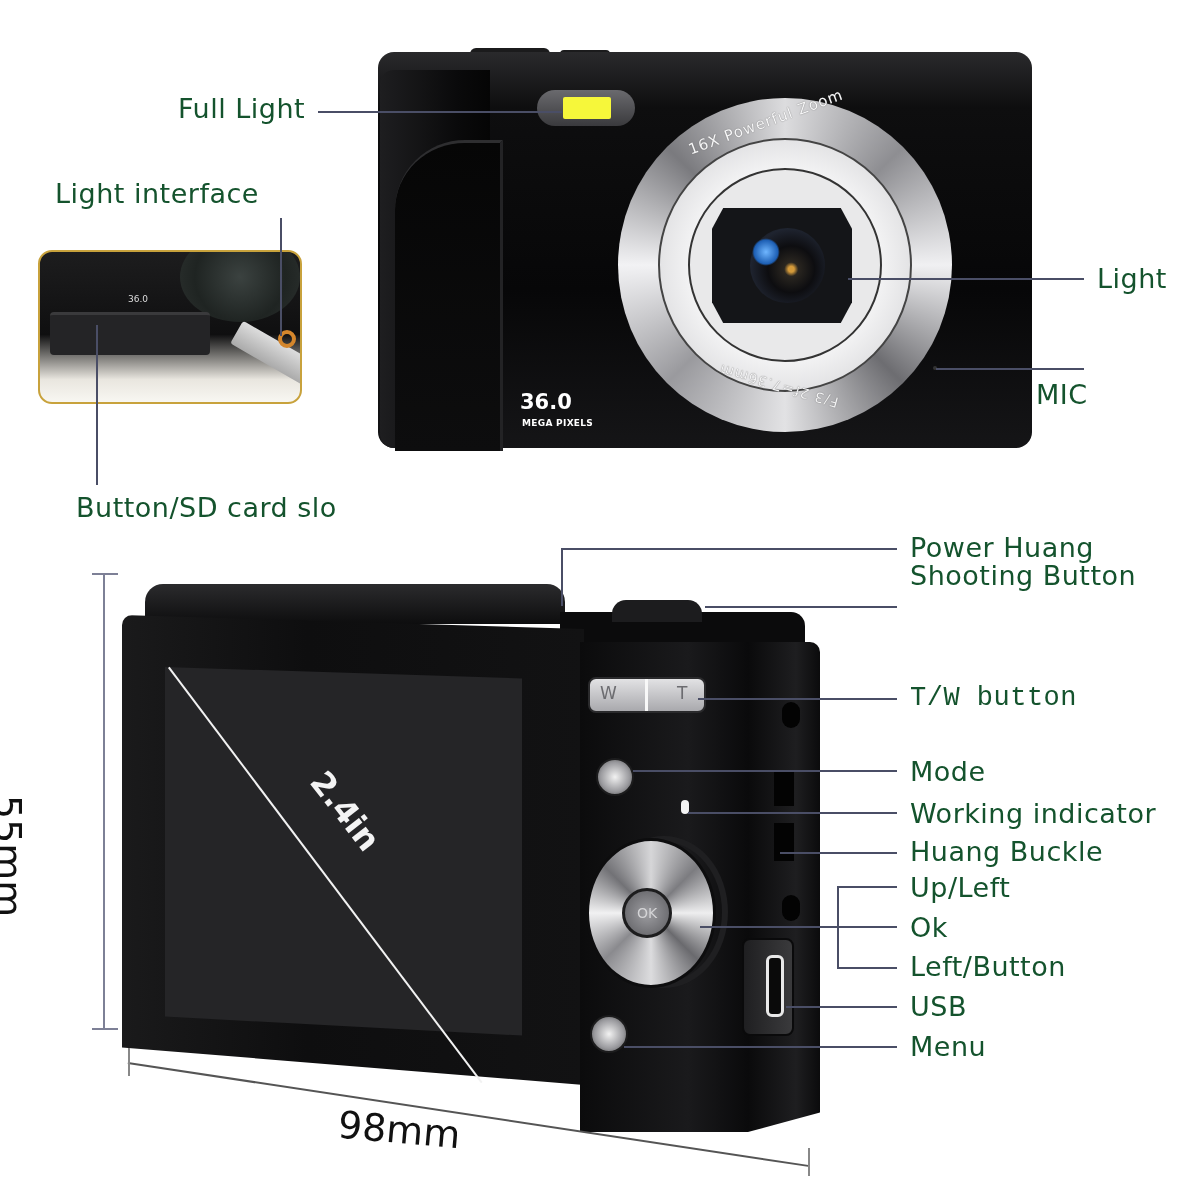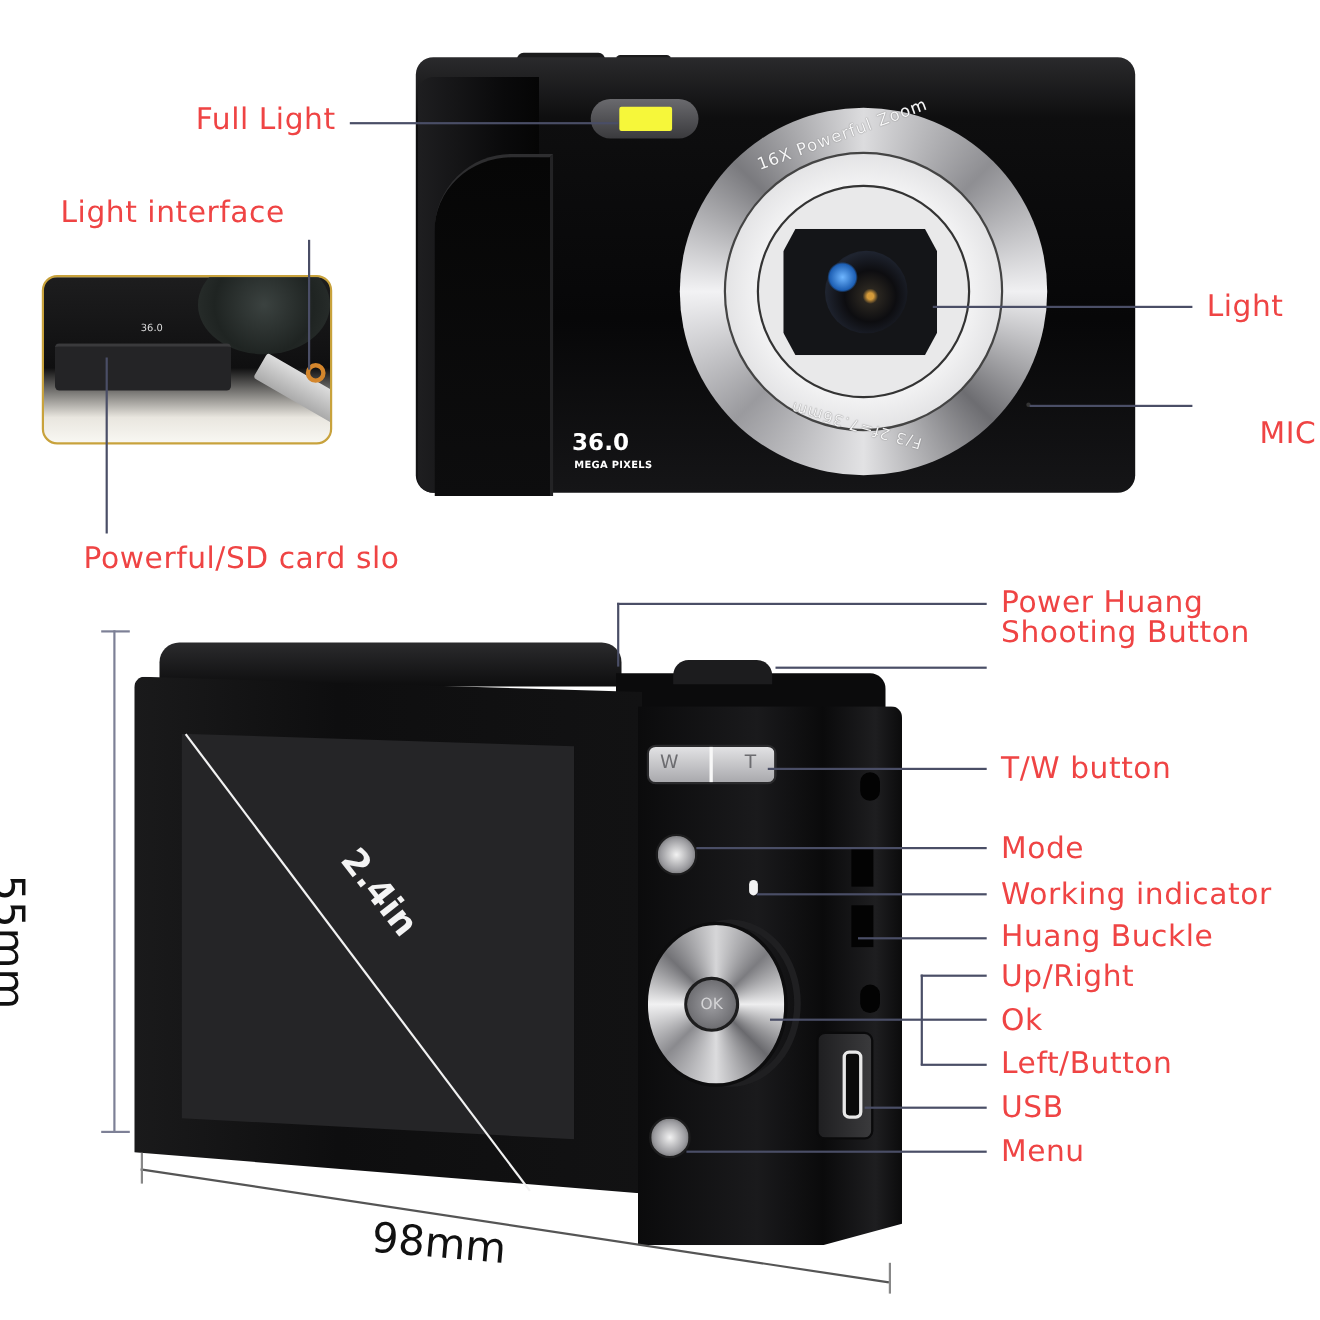--- a/index.html
+++ b/index.html
@@ -1,19 +1,19 @@
 <!DOCTYPE html>
 <html><head>
 <meta charset="utf-8">
 <style>
   html, body { margin:0; padding:0; background:#ffffff; }
   body { width:1200px; height:1200px; position:relative; overflow:hidden;
          font-family:"DejaVu Sans","Liberation Sans",sans-serif; color:#1c1c22; }
   .abs { position:absolute; }
-  .label { position:absolute; font-size:27px; letter-spacing:0.5px; white-space:nowrap; color:#ef4444; }
+  .label { position:absolute; font-size:27px; letter-spacing:0.5px; white-space:nowrap; color:#14532d; }
   .line { position:absolute; background:#4a4e66; }
   
   .front-body { left:378px; top:52px; width:654px; height:396px; border-radius:16px;
     background:linear-gradient(180deg,#2a2a2c 0%,#0e0e0f 14%,#070708 60%,#151517 100%); }
   .front-top { left:470px; top:48px; width:80px; height:12px; border-radius:6px 6px 0 0; background:#1b1b1c; }
   .front-top2 { left:560px; top:50px; width:50px; height:8px; border-radius:4px 4px 0 0; background:#1b1b1c; }
   .grip { left:380px; top:70px; width:110px; height:378px; border-radius:14px 0 0 14px;
     background:linear-gradient(90deg,#1e1e20,#0a0a0b 70%,#050505); }
   .grip-curve { left:395px; top:140px; width:105px; height:308px; border-radius:70px 0 0 0;
     border-top:3px solid #2e2e30; border-right:3px solid #232325; background:linear-gradient(180deg,#060606,#0d0d0e); }
@@ -106,34 +106,34 @@
   <div class="abs lens-text-bot">F/3 2f=7.36mm</div>
   <div class="abs mp-num">36.0</div>
   <div class="abs mp-sub">MEGA PIXELS</div>
   <div class="abs" style="left:933px;top:366px;width:4px;height:4px;border-radius:50%;background:#333;"></div>
 </div>
 
 <div class="label" style="left:178px;top:93px;">Full Light</div>
 <div class="line" style="left:318px;top:111px;width:244px;height:2px;"></div>
 <div class="label" style="left:1097px;top:263px;">Light</div>
 <div class="line" style="left:848px;top:278px;width:236px;height:2px;"></div>
-<div class="label" style="left:1145px;top:353px;margin-top:26px;">MIC</div>
+<div class="label" style="left:1036px;top:353px;margin-top:26px;">MIC</div>
 <div class="line" style="left:936px;top:368px;width:148px;height:2px;"></div>
 
 <div class="label" style="left:55px;top:178px;">Light interface</div>
 <div class="abs inset">
   <div class="abs inset-lens"></div>
   <div class="abs inset-slot"></div>
   <div class="abs inset-door"></div>
   <div class="abs inset-screw"></div>
   <div class="abs inset-logo">36.0</div>
 </div>
 <div class="line" style="left:280px;top:218px;width:2px;height:118px;"></div>
 <div class="line" style="left:96px;top:325px;width:2px;height:160px;"></div>
-<div class="label" style="left:76px;top:492px;">Powerful/SD card slo</div>
+<div class="label" style="left:76px;top:492px;">Button/SD card slo</div>
 
 <div>
   <div class="abs back-top"></div>
   <div class="abs back-right-top"></div>
   <div class="abs shutter"></div>
   <div class="abs back-body"></div>
   <div class="abs back-side"></div>
   <div class="abs screen"></div>
   <div class="abs diag"></div>
   <div class="abs screen-label">2.4in</div>
@@ -159,36 +159,36 @@
 </div>
 
 <div class="line" style="left:561px;top:548px;width:2px;height:58px;"></div>
 <div class="line" style="left:561px;top:548px;width:336px;height:2px;"></div>
 <div class="label" style="left:910px;top:532px;">Power Huang</div>
 
 <div class="line" style="left:705px;top:606px;width:192px;height:2px;"></div>
 <div class="label" style="left:910px;top:560px;">Shooting Button</div>
 
 <div class="line" style="left:698px;top:698px;width:199px;height:2px;"></div>
-<div class="label" style="left:910px;top:683px;">T/W button</div>
+<div class="label" style="left:910px;top:683px;font-family:Liberation Mono, monospace;">T/W button</div>
 
 <div class="line" style="left:633px;top:770px;width:264px;height:2px;"></div>
 <div class="label" style="left:910px;top:756px;">Mode</div>
 
 <div class="line" style="left:688px;top:812px;width:209px;height:2px;"></div>
 <div class="label" style="left:910px;top:798px;">Working indicator</div>
 
 <div class="line" style="left:780px;top:852px;width:117px;height:2px;"></div>
 <div class="label" style="left:910px;top:836px;">Huang Buckle</div>
 
 <div class="line" style="left:837px;top:886px;width:2px;height:82px;"></div>
 <div class="line" style="left:837px;top:886px;width:60px;height:2px;"></div>
 <div class="line" style="left:700px;top:926px;width:197px;height:2px;"></div>
 <div class="line" style="left:837px;top:967px;width:60px;height:2px;"></div>
-<div class="label" style="left:910px;top:872px;">Up/Right</div>
+<div class="label" style="left:910px;top:872px;">Up/Left</div>
 <div class="label" style="left:910px;top:912px;">Ok</div>
 <div class="label" style="left:910px;top:951px;">Left/Button</div>
 
 <div class="line" style="left:786px;top:1006px;width:111px;height:2px;"></div>
 <div class="label" style="left:910px;top:991px;">USB</div>
 
 <div class="line" style="left:624px;top:1046px;width:273px;height:2px;"></div>
 <div class="label" style="left:910px;top:1031px;">Menu</div>
 
 <div class="line" style="left:103px;top:573px;width:2px;height:456px;background:#7d8096;"></div>

